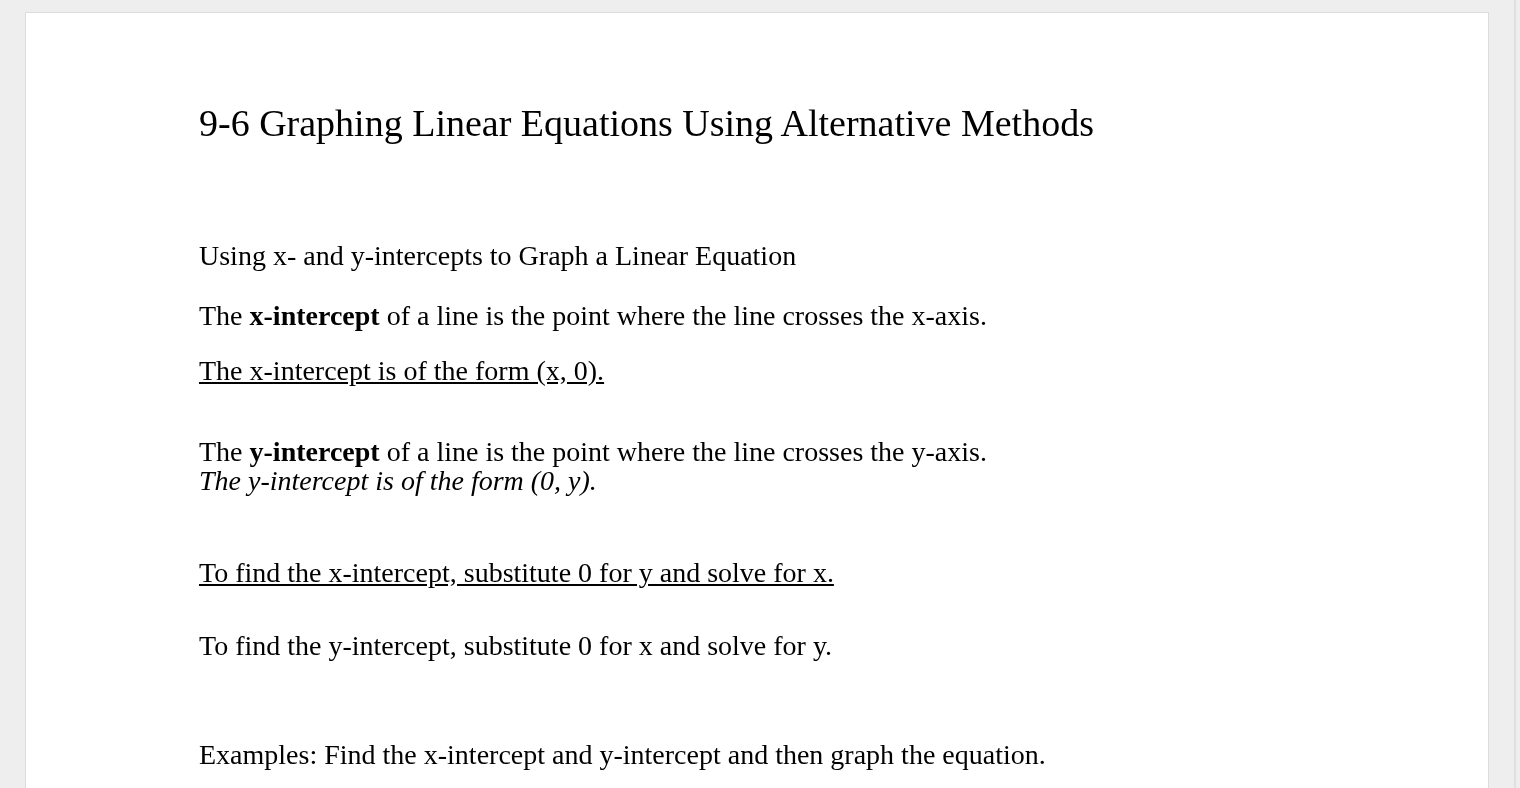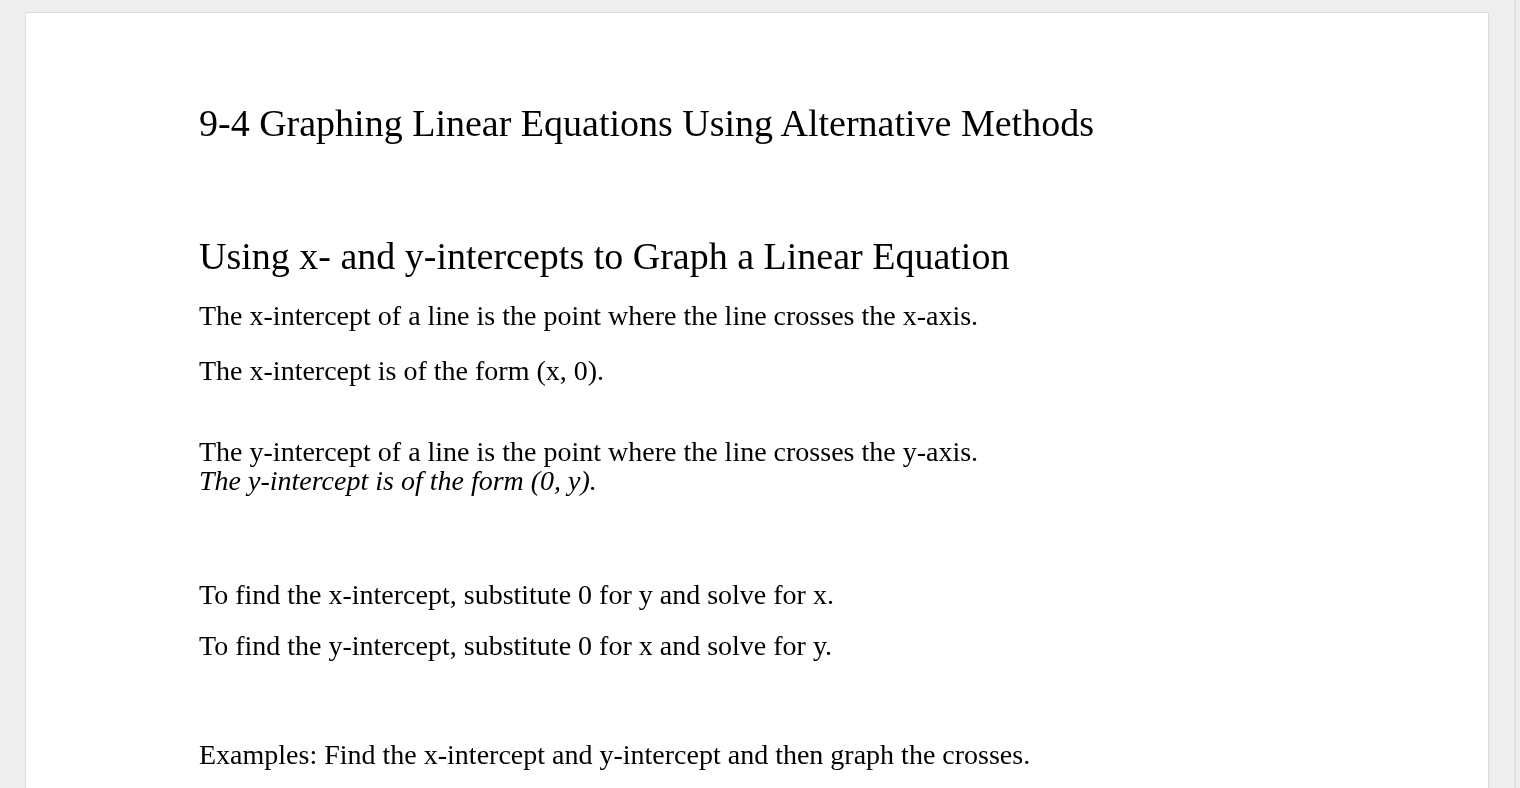--- a/index.html
+++ b/index.html
@@ -46,58 +46,58 @@
       font-size: 38px;
       line-height: 48px;
       white-space: nowrap;
       margin: 0;
       font-weight: normal;
     }
     .heading {
       position: absolute;
       top: 219px;
       left: 0;
-      font-size: 38px;
+      font-size: 28px;
       line-height: 48px;
       white-space: nowrap;
       margin: 0;
       font-weight: normal;
     }
     .para {
       position: absolute;
       left: 0;
       font-size: 28px;
       line-height: 36px;
       white-space: nowrap;
       margin: 0;
     }
     .para b {
-      font-weight: normal;
+      font-weight: bold;
     }
   </style>
 </head>
 <body>
 
 <div class="scroll-edge"></div>
 
 <div class="page">
   <div class="content">
 
-    <h1 class="title">9-4 Graphing Linear Equations Using Alternative Methods</h1>
+    <h1 class="title">9-6 Graphing Linear Equations Using Alternative Methods</h1>
 
     <h2 class="heading">Using x- and y-intercepts to Graph a Linear Equation</h2>
 
     <p class="para" style="top:285px;"><span>The </span><b>x-intercept</b><span> of a line is the point where the line crosses the x-axis.</span></p>
 
-    <p class="para" style="top:340px;">The x-intercept is of the form (x, 0).</p>
+    <p class="para" style="top:340px;text-decoration:underline;">The x-intercept is of the form (x, 0).</p>
 
     <p class="para" style="top:395px;margin-top:26px;"><span>The </span><b>y-intercept</b><span> of a line is the point where the line crosses the y-axis.</span></p>
 
     <p class="para" style="top:450px;font-style:italic;">The y-intercept is of the form (0, y).</p>
 
-    <p class="para" style="top:564px;">To find the x-intercept, substitute 0 for y and solve for x.</p>
+    <p class="para" style="top:542px;text-decoration:underline;">To find the x-intercept, substitute 0 for y and solve for x.</p>
 
     <p class="para" style="top:615px;text-align:right;">To find the y-intercept, substitute 0 for x and solve for y.</p>
 
-    <p class="para" style="top:724px;">Examples: Find the x-intercept and y-intercept and then graph the crosses.</p>
+    <p class="para" style="top:724px;">Examples: Find the x-intercept and y-intercept and then graph the equation.</p>
 
   </div>
 </div>
 
 </body></html>

